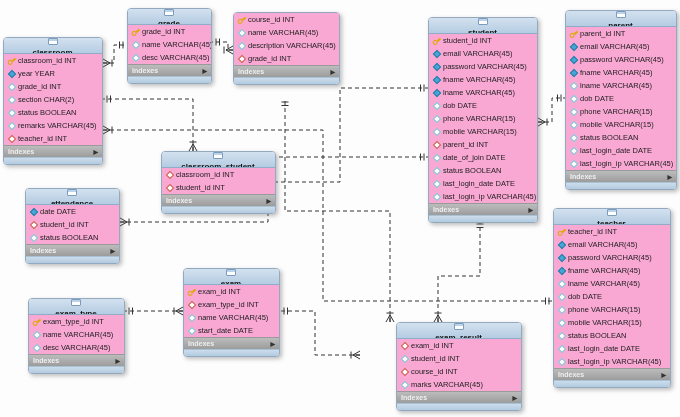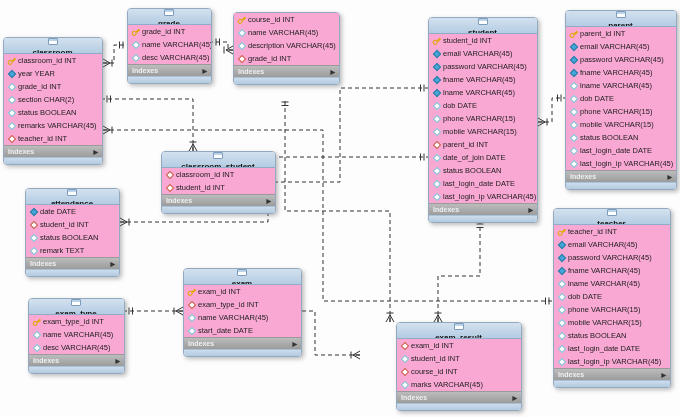--- a/index.html
+++ b/index.html
@@ -451,24 +451,20 @@
     <span class="col-text">date DATE</span>
   </div>
         <div class="row">
     <span class="ic ic-d ic-fk"></span>
     <span class="col-text">student_id INT</span>
   </div>
         <div class="row">
     <span class="ic ic-d ic-null"></span>
     <span class="col-text">status BOOLEAN</span>
   </div>
-        <div class="row">
-    <span class="ic ic-d ic-null"></span>
-    <span class="col-text">remark TEXT</span>
-  </div>
       </div>
     <div class="tbl-indexes">
       <span class="tbl-indexes-label">Indexes</span>
       <span class="tbl-expand">▶</span>
     </div>
     <div class="tbl-footer"></div>
   </div>
     <div class="tbl" style="left: 145px; top: 151px; width: 115px; margin-left: 16px;">
     <div class="tbl-header">
       <span class="tbl-hicon"></span>
@@ -510,21 +506,21 @@
     <span class="ic ic-d ic-null"></span>
     <span class="col-text">desc VARCHAR(45)</span>
   </div>
       </div>
     <div class="tbl-indexes">
       <span class="tbl-indexes-label">Indexes</span>
       <span class="tbl-expand">▶</span>
     </div>
     <div class="tbl-footer"></div>
   </div>
-    <div class="tbl" style="left: 183px; top: 268px; width: 119px;">
+    <div class="tbl" style="left: 183px; top: 268px; width: 97px;">
     <div class="tbl-header">
       <span class="tbl-hicon"></span>
       <span class="tbl-title">exam</span>
       <span class="tbl-toggle">▼</span>
     </div>
     <div class="tbl-body">
         <div class="row">
     <span class="ic ic-pk"></span>
     <span class="col-text">exam_id INT</span>
   </div>

